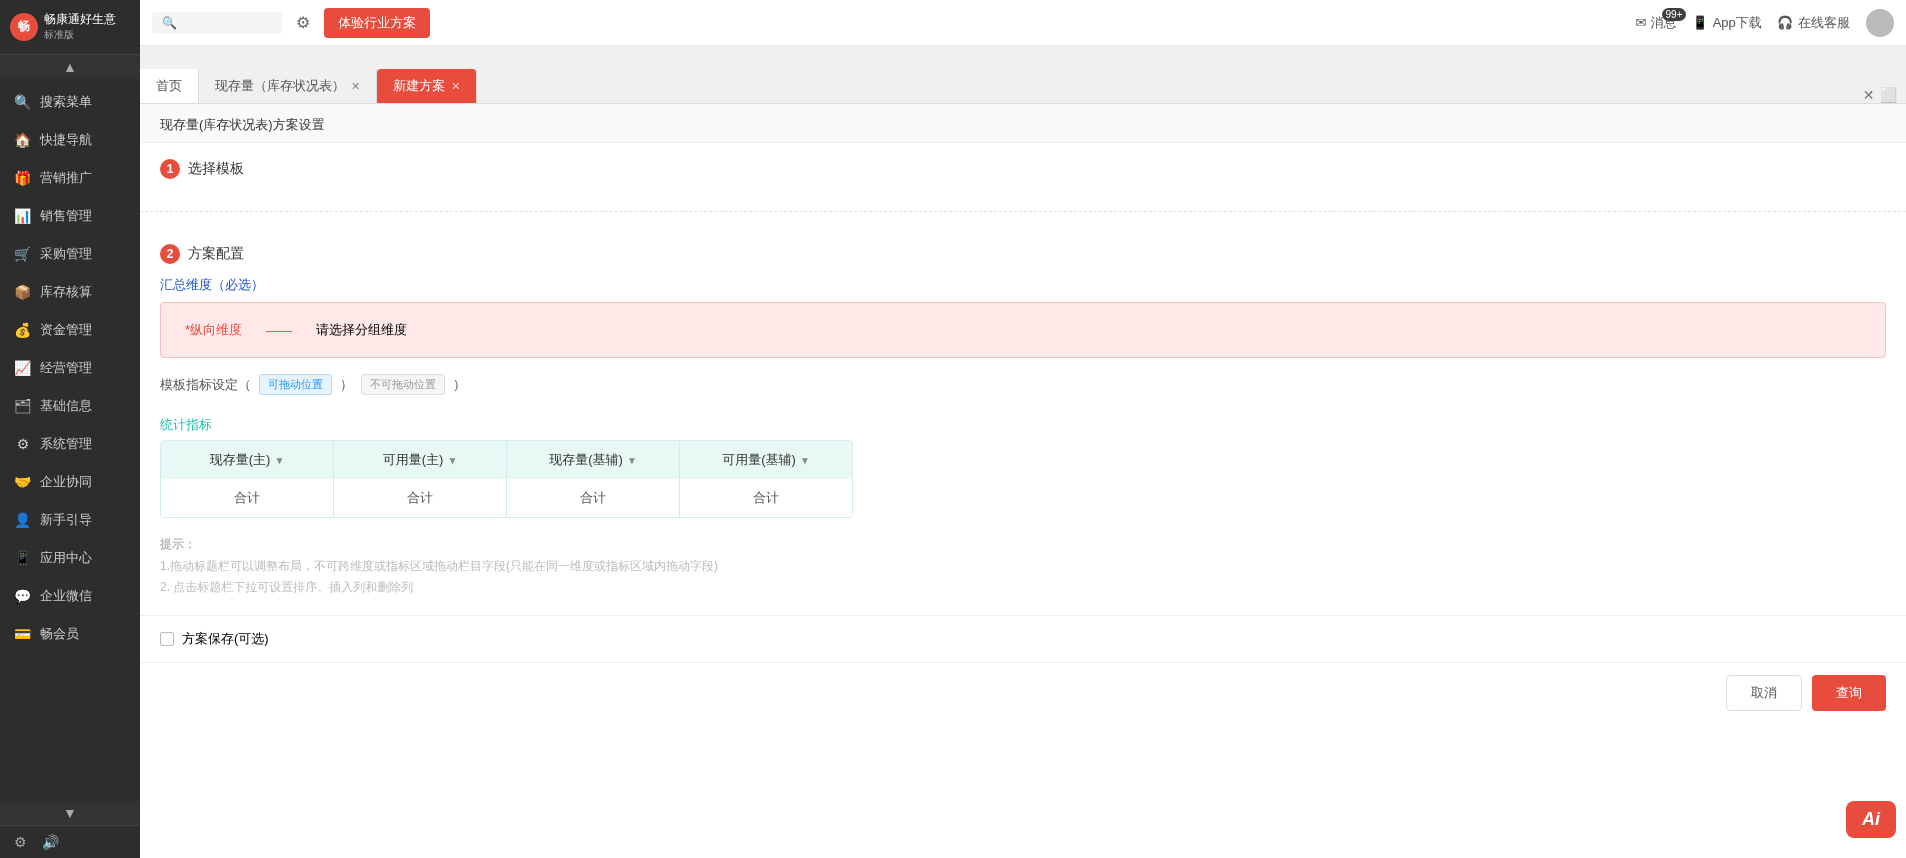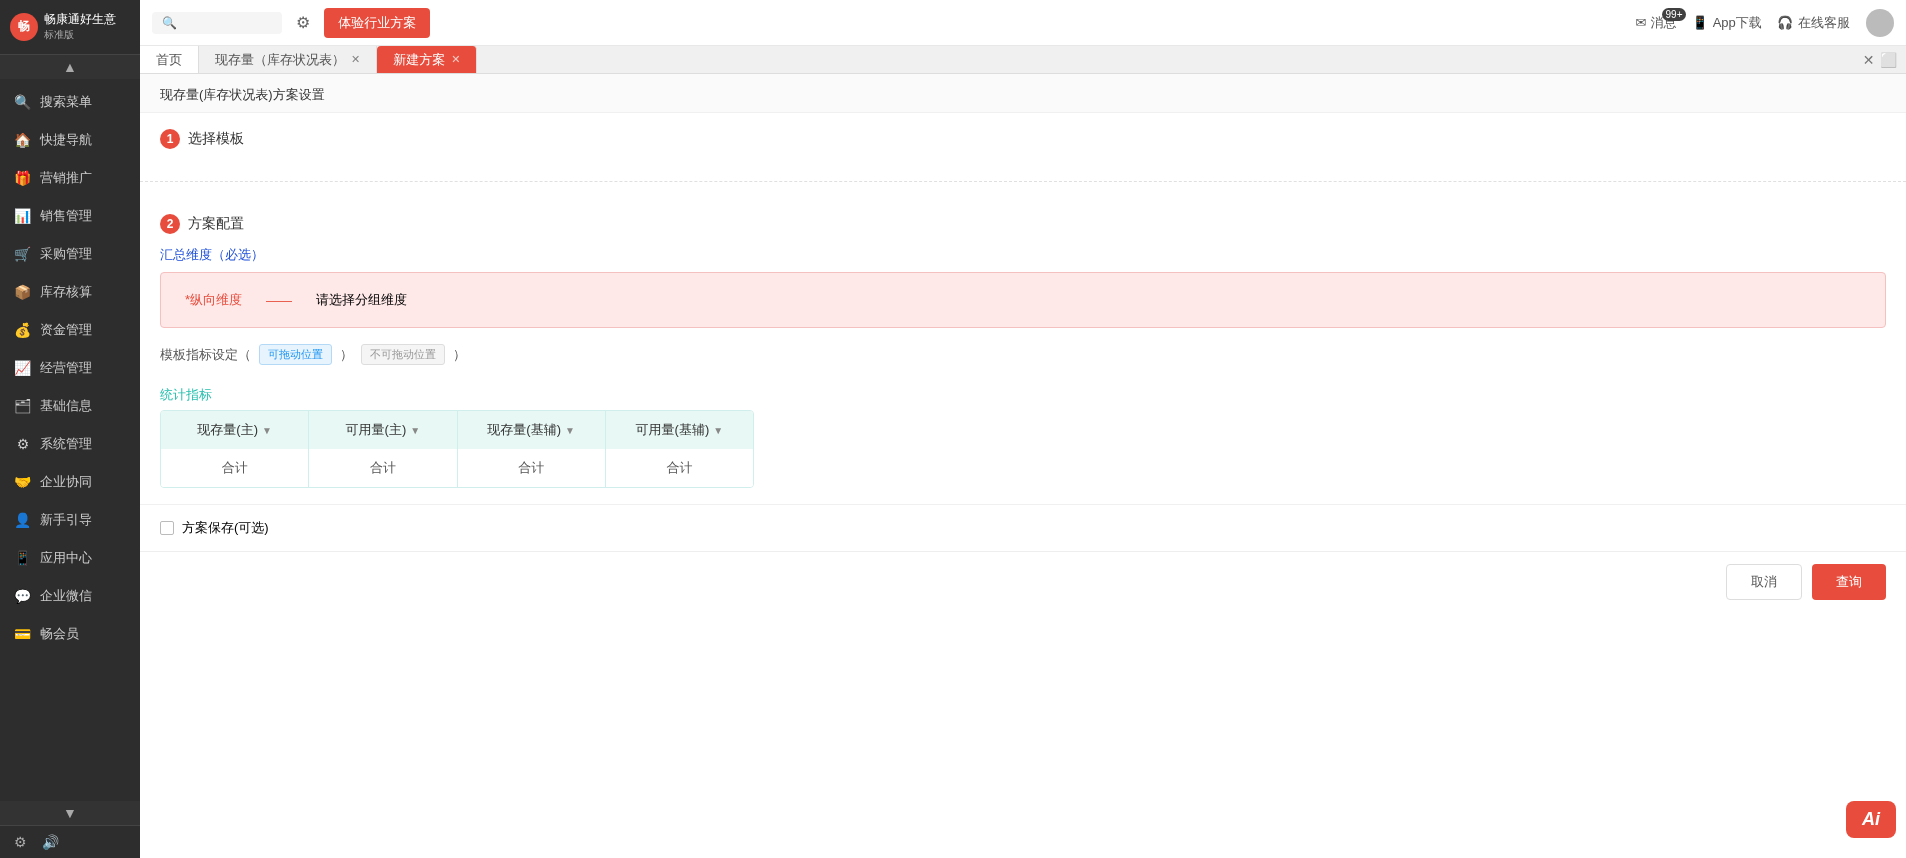--- a/index.html
+++ b/index.html
@@ -82,23 +82,24 @@
     .badge {
       background: #404040; color: white; font-size: 10px;
       border-radius: 10px; padding: 1px 4px;
       position: absolute; top: -6px; right: -10px;
       min-width: 18px; text-align: center;
     }
     .topbar-avatar { width: 28px; height: 28px; border-radius: 50%; background: #bbb; }
 
     
     .tabs-bar {
-      height: 28px;
+      height: 58px;
       background: #f0f0f0;
       display: flex;
+      align-items: flex-end;
       padding: 0 0 0 0;
       border-bottom: 1px solid #ddd;
     }
     .tab {
       display: flex; align-items: center; gap: 6px;
       padding: 8px 16px;
       background: #f0f0f0;
       color: #555;
       font-size: 13px;
       cursor: pointer;
@@ -186,21 +187,21 @@
       color: #2196f3; font-size: 11px; padding: 2px 8px; border-radius: 3px;
     }
     .non-draggable-badge {
       background: #f5f5f5; border: 1px solid #ddd;
       color: #999; font-size: 11px; padding: 2px 8px; border-radius: 3px;
     }
 
     .stats-section { margin-top: 21px; }
     .stats-title { color: #26bfad; font-size: 13px; margin-bottom: 6px; }
 
-    .stats-table { border: 1px solid #d0eeeb; border-radius: 4px; overflow: hidden; width: 594px; }
+    .stats-table { border: 1px solid #d0eeeb; border-radius: 4px; overflow: hidden; width: 693px; }
     .stats-table-header { display: flex; background: #e8f8f5; }
     .stats-table-body { display: flex; background: #fff; }
     .stats-col {
       flex: 1; padding: 10px 8px; text-align: center; font-size: 13px; color: #333;
       border-right: 1px solid #d0eeeb;
       display: flex; align-items: center; justify-content: center; gap: 4px;
     }
     .stats-col:last-child { border-right: none; }
     .stats-col-body { flex: 1; padding: 10px 8px; text-align: center; font-size: 13px; color: #555; border-right: 1px solid #d0eeeb; }
     .stats-col-body:last-child { border-right: none; }
@@ -423,20 +424,25 @@
             </div>
             <div class="stats-table-body">
               <div class="stats-col-body">合计</div>
               <div class="stats-col-body">合计</div>
               <div class="stats-col-body">合计</div>
               <div class="stats-col-body">合计</div>
             </div>
           </div>
         </div>
 
+        <div class="hints-section">
+          <span class="hints-title">提示：</span>
+          <div>1.拖动标题栏可以调整布局，不可跨维度或指标区域拖动栏目字段(只能在同一维度或指标区域内拖动字段)</div>
+          <div>2. 点击标题栏下拉可设置排序、插入列和删除列</div>
+        </div>
       </div>
     </div>
 
     <div class="save-check-section">
       <div class="checkbox-box"></div>
       <span>方案保存(可选)</span>
     </div>
 
     <div class="bottom-actions">
       <button class="btn-cancel">取消</button>

